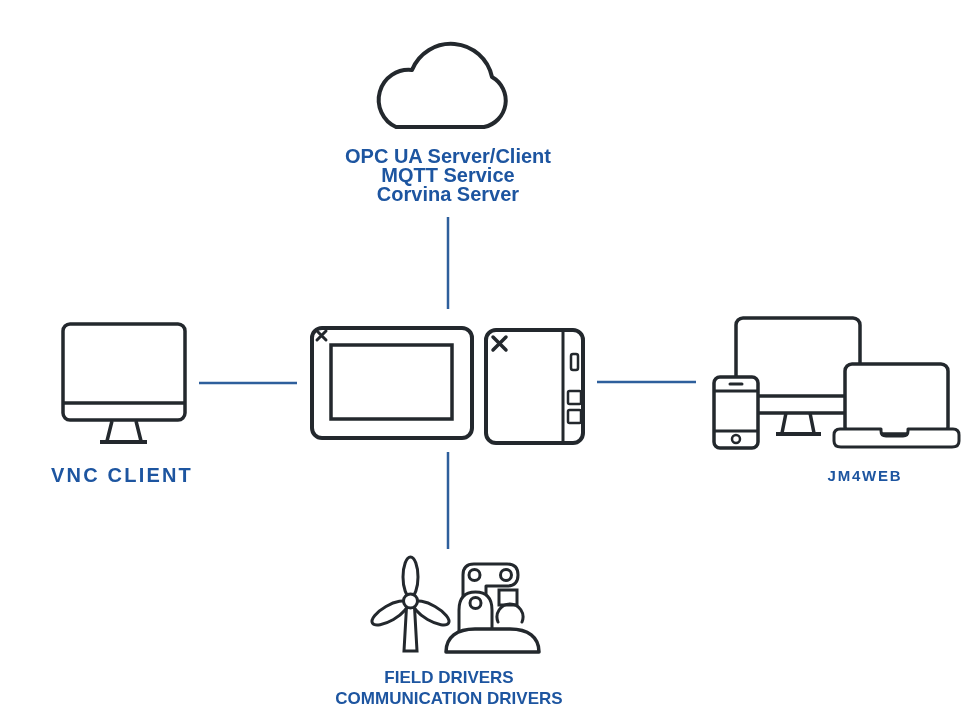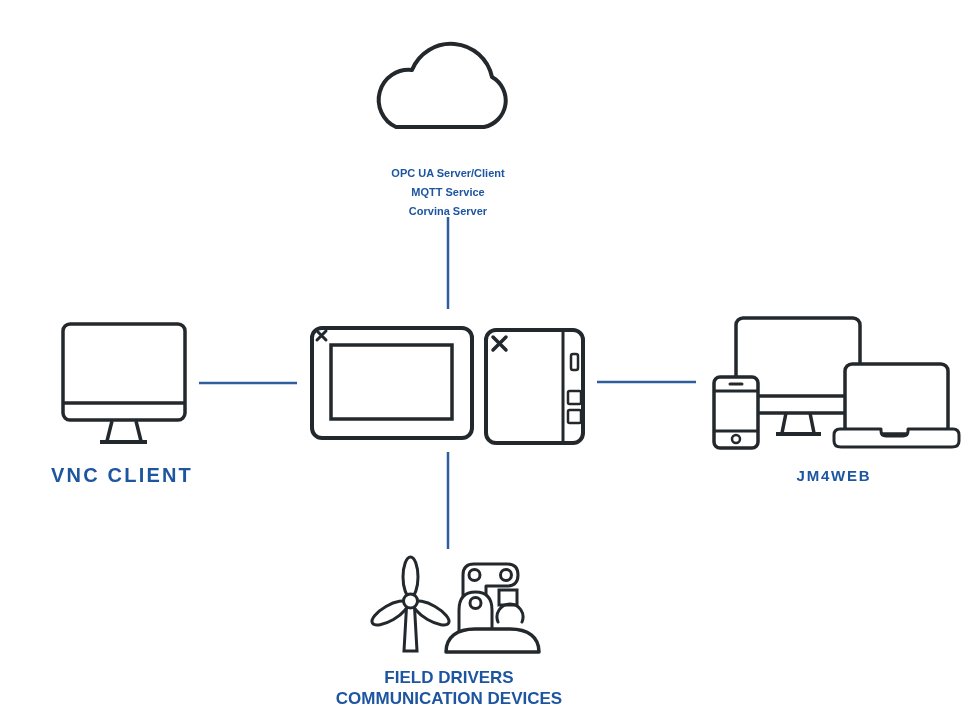--- a/index.html
+++ b/index.html
@@ -20,23 +20,23 @@
   .ink{stroke:var(--outline-dark);fill:none;}
   .ink-f{stroke:var(--outline-dark);fill:#ffffff;}
   .blue{stroke:var(--line-blue);}
   .lbl{
     position:absolute;
     color:var(--label-blue);
     font-weight:bold;
     text-align:center;
     -webkit-user-select:none;user-select:none;
   }
-  .lbl-cloud{left:297px;top:147px;width:302px;font-size:11px;line-height:19px;margin-top:17px;}
+  .lbl-cloud{left:297px;top:147px;width:302px;font-size:20px;line-height:19px;}
   .lbl-vnc{left:22px;top:464px;width:200px;font-size:20px;letter-spacing:2.2px;}
-  .lbl-jm4web{left:734px;top:467px;width:200px;font-size:15px;letter-spacing:1.8px;}
+  .lbl-jm4web{left:765px;top:467px;width:200px;font-size:15px;letter-spacing:1.8px;}
   .lbl-field{left:297px;top:667px;width:304px;font-size:17px;line-height:21px;}
 </style>
 </head>
 <body>
 
 <div class="stage">
 
   <svg width="977" height="726" viewBox="0 0 977 726">
 
     <line class="blue" x1="448" y1="217" x2="448" y2="309" stroke-width="2.5"></line>
@@ -115,16 +115,16 @@
     <div>MQTT Service</div>
     <div>Corvina Server</div>
   </div>
 
   <div class="lbl lbl-vnc">VNC CLIENT</div>
 
   <div class="lbl lbl-jm4web">JM4WEB</div>
 
   <div class="lbl lbl-field">
     <div>FIELD DRIVERS</div>
-    <div>COMMUNICATION DEVICES</div>
+    <div>COMMUNICATION DRIVERS</div>
   </div>
 
 </div>
 
 </body></html>

